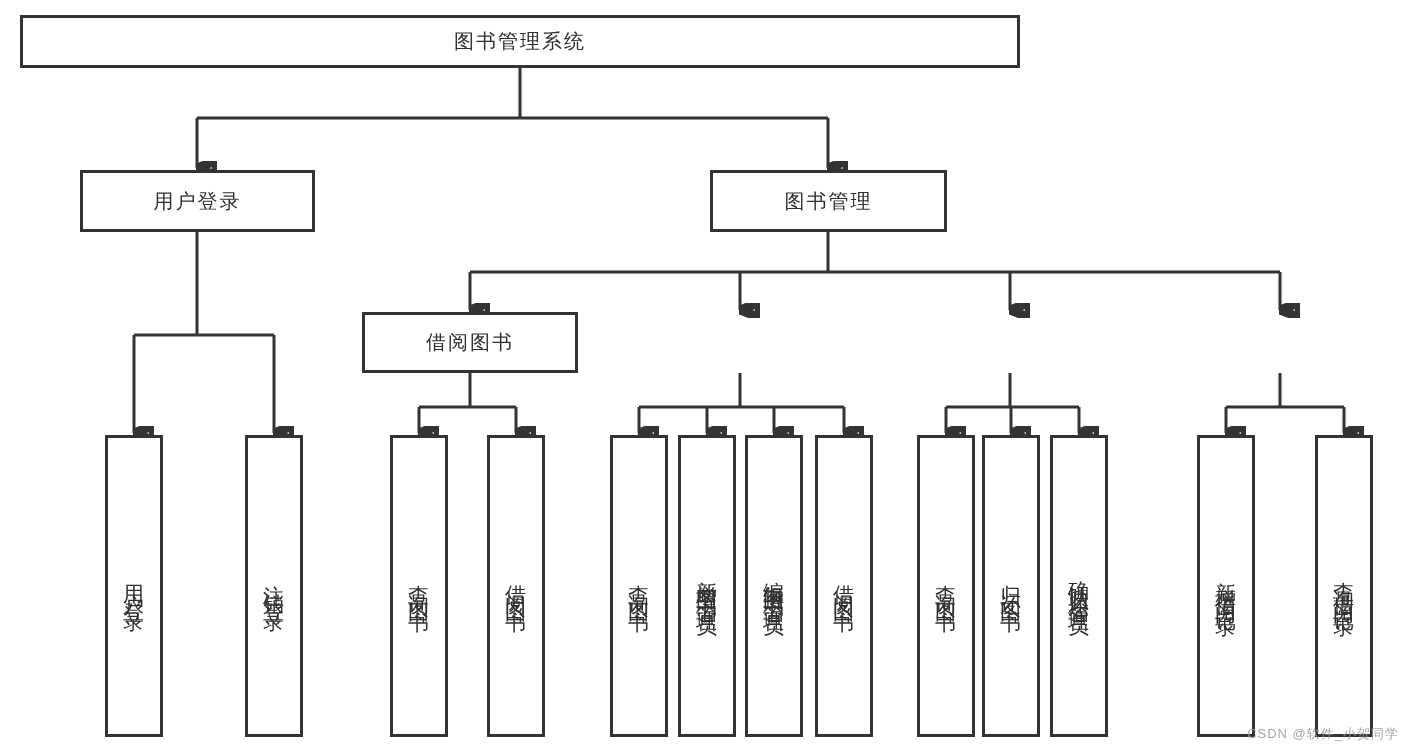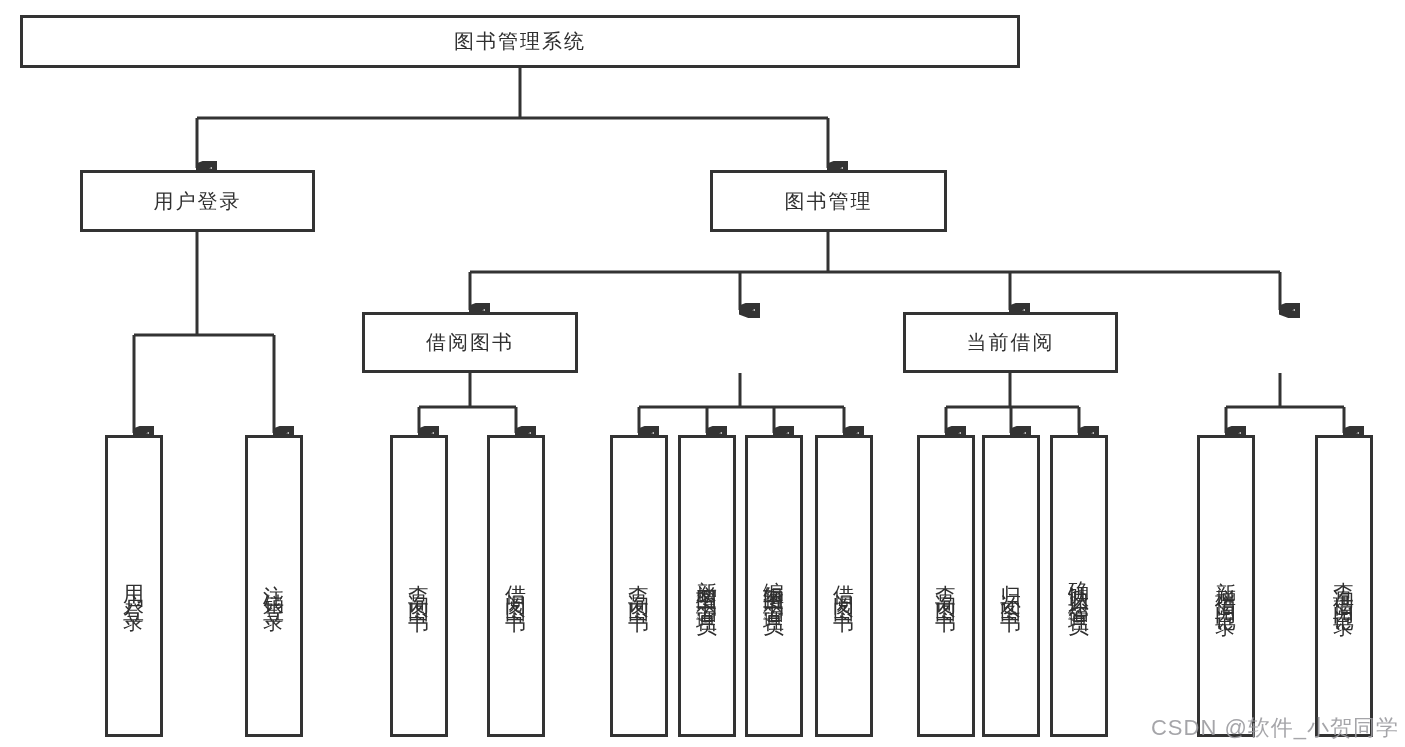--- a/index.html
+++ b/index.html
@@ -42,21 +42,21 @@
   }
   #connector-layer path {
     stroke: #333333;
     stroke-width: 3;
     fill: none;
   }
   .watermark {
     position: absolute;
     right: 6px;
     bottom: 4px;
-    font-size: 22px;
+    font-size: 13px;
     color: rgba(155, 155, 160, 0.9);
     letter-spacing: 1px;
     z-index: 5;
     white-space: nowrap;
   }
 </style>
 </head>
 <body>
 
 <div id="canvas">
@@ -130,23 +130,20 @@
   <div class="node" style="left:80px; top:170px; width:235px; height:62px;">
     <span class="hlabel">用户登录</span>
   </div>
   <div class="node" style="left:710px; top:170px; width:237px; height:62px;align-items:center;">
     <span class="hlabel">图书管理</span>
   </div>
 
   <div class="node" style="left:362px; top:312px; width:216px; height:61px;">
     <span class="hlabel">借阅图书</span>
   </div>
-  <div class="node" style="left:903px; top:312px; width:215px; height:61px;">
-    <span class="hlabel">当前借阅</span>
-  </div>
 
   <div class="node vbox" style="left:105px; top:435px; width:58px; height:302px;">
     <span class="vlabel">用户登录</span>
   </div>
   <div class="node vbox" style="left:245px; top:435px; width:58px; height:302px;">
     <span class="vlabel">注销登录</span>
   </div>
 
   <div class="node vbox" style="left:390px; top:435px; width:58px; height:302px;">
     <span class="vlabel">查询图书</span>

